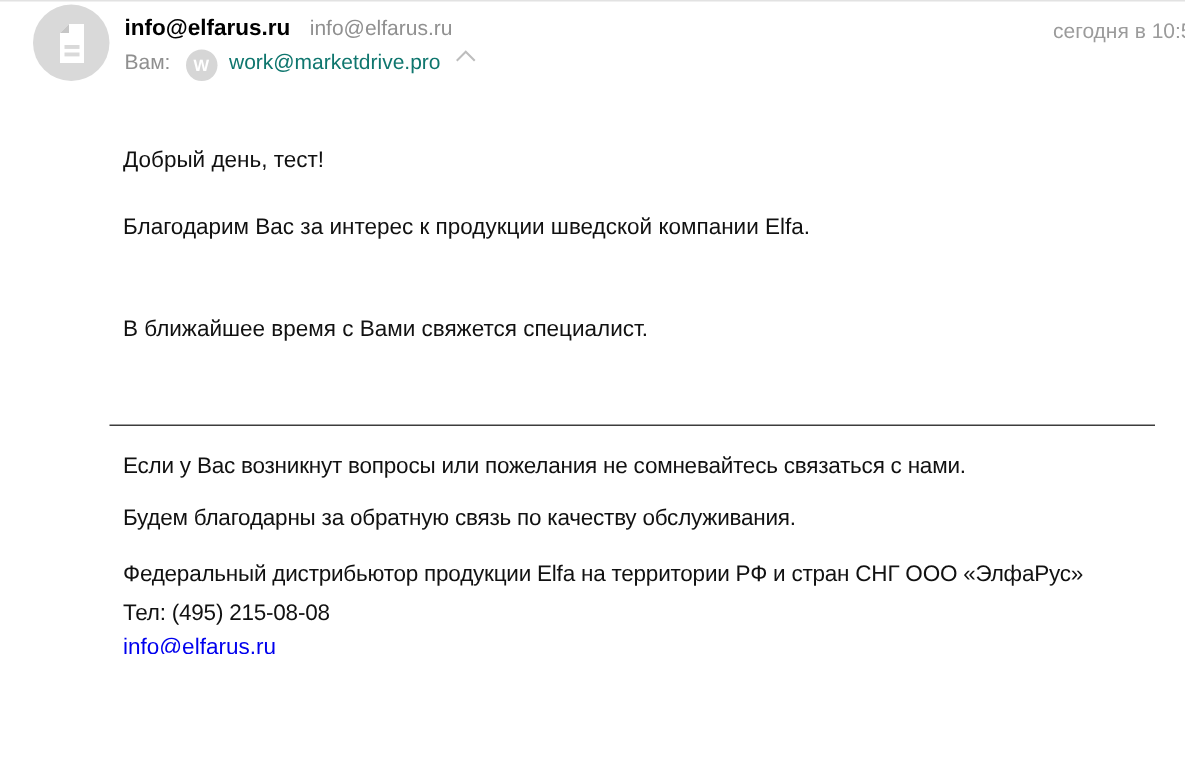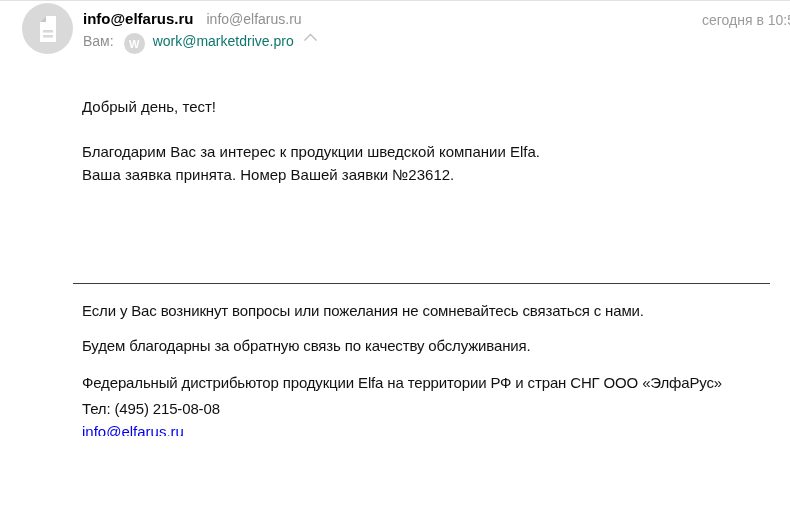--- a/index.html
+++ b/index.html
@@ -153,21 +153,21 @@
       <svg width="15" height="9" viewBox="0 0 15 9">
         <polyline points="1.5,7.5 7.5,1.5 13.5,7.5" fill="none" stroke="#bdbdbd" stroke-width="1.4"></polyline>
       </svg>
     </span>
   </div>
 
   <div class="timestamp">сегодня в 10:59</div>
 
   <div class="body-line" style="top:140px">Благодарим Вас за интерес к продукции шведской компании Elfa.</div>
   <div class="body-line" style="top:95px">Добрый день, тест!</div>
-  <div class="body-line" style="top:163px">Ваша заявка принята. Номер Вашей заявки №23612.</div>
+  <div class="body-line" style="top:208px">В ближайшее время с Вами свяжется специалист.</div>
 
   <div class="signature-divider"></div>
 
   <div class="body-line sig" style="top:299px">Если у Вас возникнут вопросы или пожелания не сомневайтесь связаться с нами.</div>
   <div class="body-line sig" style="top:371px">Федеральный дистрибьютор продукции Elfa на территории РФ и стран СНГ ООО «ЭлфаРус»</div>
   <div class="body-line sig" style="top:334px">Будем благодарны за обратную связь по качеству обслуживания.</div>
   <div class="body-line sig" style="top:397px">Тел: (495) 215-08-08</div>
 
   <a class="body-link" style="top:420px">info@elfarus.ru</a>
   <a class="body-link" style="top:441px">www.elfarus.ru</a>

